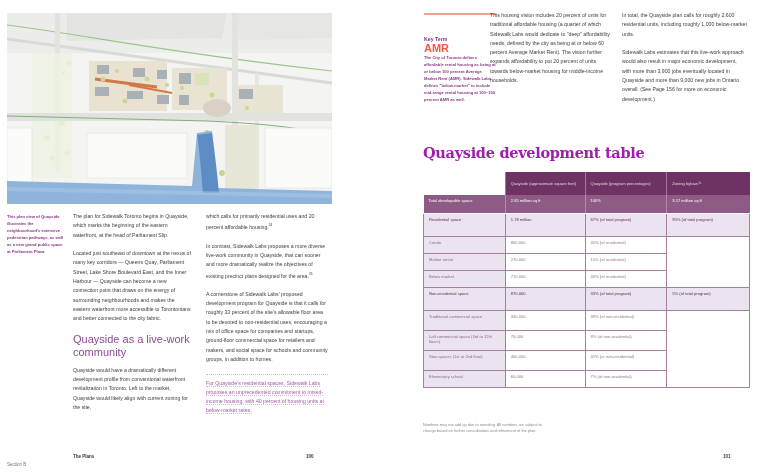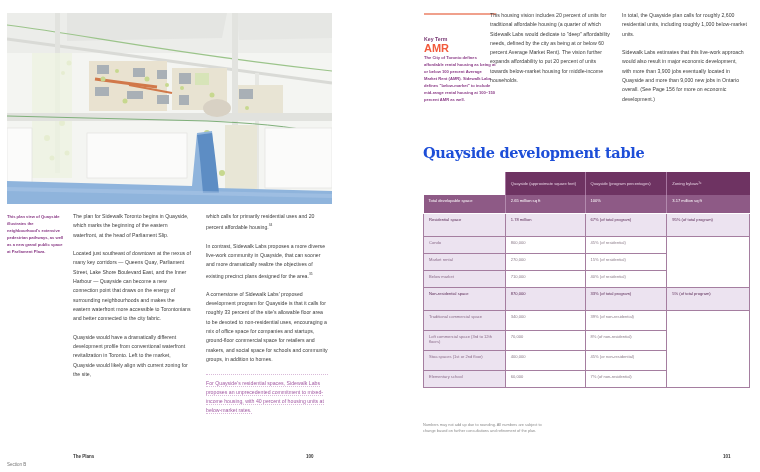--- a/index.html
+++ b/index.html
@@ -30,21 +30,21 @@
   .keyterm { position: absolute; left: 424px; top: 13px; width: 72px; border-top: 2px solid #f0a08c; padding-top: 21px; }
   .kt-label { font-size: 5.2px; font-weight: bold; color: #7a3a75; }
   .kt-term { font-size: 11px; font-weight: bold; color: #f25a3c; line-height: 12px; }
   .kt-def { font-size: 4.1px; line-height: 7px; font-weight: bold; color: #8a3a86; }
 
   .rcol { position: absolute; font-size: 5.2px; line-height: 9.3px; color: #3d3d3d; }
   .rcol p { margin-bottom: 9.3px; }
   .rcol1 { left: 490px; top: 11px; width: 125px; }
   .rcol2 { left: 622px; top: 11px; width: 125px; }
 
-  .table-title { position: absolute; left: 423px; top: 144px; font-family: "DejaVu Serif", "Liberation Serif", serif; font-weight: bold; font-size: 14.5px; color: #1d4ed8; letter-spacing: -0.3px; }
+  .table-title { position: absolute; left: 423px; top: 144px; font-family: "DejaVu Serif", "Liberation Serif", serif; font-weight: bold; font-size: 14.5px; color: #a21caf; letter-spacing: -0.3px; }
 
   table.dev { position: absolute; left: 423px; top: 172px; width: 327px; border-collapse: collapse; font-size: 4.1px; }
   table.dev td, table.dev th { padding: 3px 5px; vertical-align: top; text-align: left; font-weight: normal; }
   table.dev col.c1 { width: 82px; }
   table.dev col.c2 { width: 80px; }
   table.dev col.c3 { width: 82px; }
   table.dev col.c4 { width: 83px; }
   .hdr th.blank { background: transparent; }
   .hdr th.h { background: #6e3362; color: #e7d2e3; height: 23px; vertical-align: middle; border-left: 1px solid #a776a0; }
   .total td { background: #8e5a86; color: #ffffff; font-weight: bold; height: 18px; border-left: 1px solid #b38aae; border-bottom: 1px solid #ffffff; }
@@ -132,20 +132,21 @@
     <path d="M190,122 C193,140 194,160 196,180 L212,180 C210,160 208,140 205,120 Z" fill="#5d8dc4"></path>
     <path d="M0,176 L325,183" stroke="#a9c5e6" stroke-width="4" opacity="0.6"></path>
   </svg>
 </div>
 
 <div class="caption">This plan view of Quayside illustrates the neighbourhood's extensive pedestrian pathways, as well as a new grand public space at Parliament Plaza.</div>
 
 <div class="col col1">
   <p>The plan for Sidewalk Toronto begins in Quayside, which marks the beginning of the eastern waterfront, at the head of Parliament Slip.</p>
   <p>Located just southeast of downtown at the nexus of many key corridors — Queens Quay, Parliament Street, Lake Shore Boulevard East, and the Inner Harbour — Quayside can become a new connection point that draws on the energy of surrounding neighbourhoods and makes the eastern waterfront more accessible to Torontonians and better connected to the city fabric.</p>
+  <h3 class="subhead">Quayside as a live-work community</h3>
   <p>Quayside would have a dramatically different development profile from conventional waterfront revitalization in Toronto. Left to the market, Quayside would likely align with current zoning for the site,</p>
 </div>
 
 <div class="col col2">
   <p><span>which calls for primarily residential uses and 20 percent affordable housing.</span><span class="fn">34</span></p>
   <p><span>In contrast, Sidewalk Labs proposes a more diverse live-work community in Quayside, that can sooner and more dramatically realize the objectives of existing precinct plans designed for the area.</span><span class="fn">35</span></p>
   <p>A cornerstone of Sidewalk Labs' proposed development program for Quayside is that it calls for roughly 33 percent of the site's allowable floor area to be devoted to non-residential uses, encouraging a mix of office space for companies and startups, ground-floor commercial space for retailers and makers, and social space for schools and community groups, in addition to homes.</p>
   <p class="pull"><span>For Quayside's residential spaces, Sidewalk Labs proposes an unprecedented commitment to mixed-income housing, with 40 percent of housing units at below-market rates.</span></p>
 </div>
 

